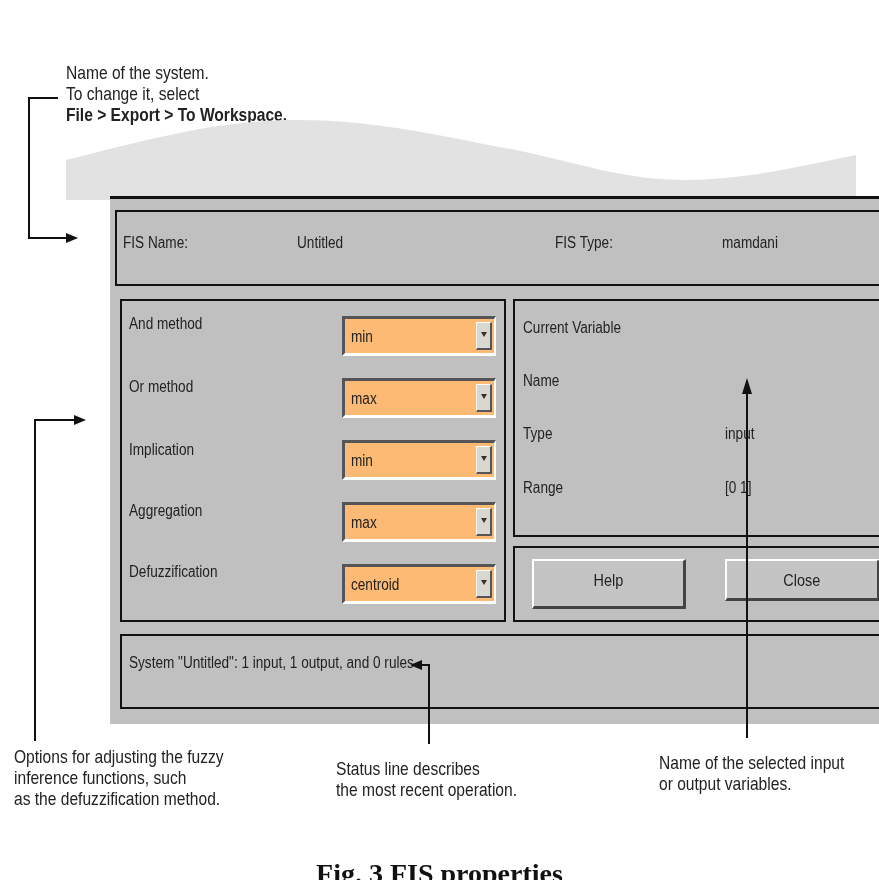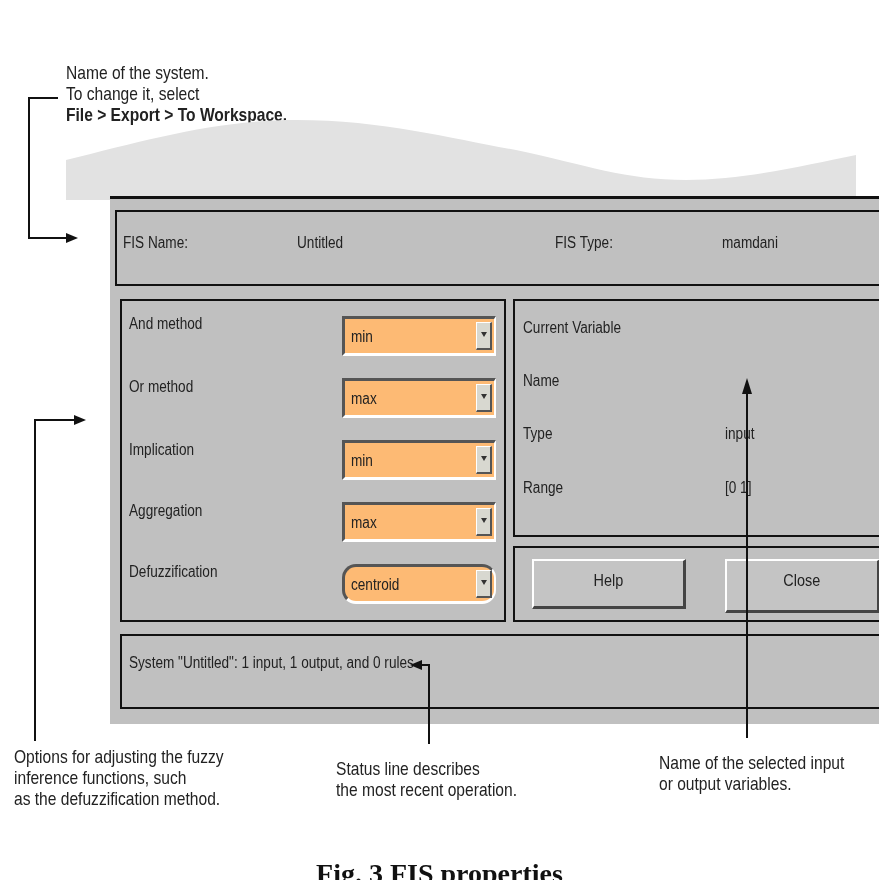--- a/index.html
+++ b/index.html
@@ -96,40 +96,40 @@
       <span class="arrow"></span>
     </div>
 
     <div class="ui" style="left:7px; top:201px;">Aggregation</div>
     <div class="dropdown" style="left:220px; top:201px;">
       <span class="val">max</span>
       <span class="arrow"></span>
     </div>
 
     <div class="ui" style="left:7px; top:262px;">Defuzzification</div>
-    <div class="dropdown" style="left:220px; top:263px;border-radius:14px;">
+    <div class="dropdown" style="left:220px; top:263px;">
       <span class="val">centroid</span>
       <span class="arrow"></span>
     </div>
   </div>
 
   <div class="panel" style="left:403px; top:100px; width:379px; height:238px;padding-left:34px;">
     <div class="ui" style="left:8px; top:18px;">Current Variable</div>
     <div class="ui" style="left:8px; top:71px;">Name</div>
     <div class="ui" style="left:8px; top:124px;">Type</div>
     <div class="ui" style="left:210px; top:124px;">input</div>
     <div class="ui" style="left:8px; top:178px;">Range</div>
     <div class="ui" style="left:210px; top:178px;">[0 1]</div>
   </div>
 
   <div class="panel" style="left:403px; top:347px; width:379px; height:76px;">
     <div class="btn" style="left:17px; top:11px; width:154px; height:50px;">
       <span>Help</span>
     </div>
-    <div class="btn" style="left:210px; top:11px; width:155px; height:54px;">
+    <div class="btn" style="left:210px; top:11px; width:155px; height:42px;">
       <span>Close</span>
     </div>
   </div>
 
   <div class="panel" style="left:10px; top:435px; width:772px; height:75px;">
     <div class="ui" style="left:7px; top:18px;">System "Untitled": 1 input, 1 output, and 0 rules</div>
   </div>
 </div>
 
 <div class="line" style="left:34px; top:419px; width:2px; height:322px;"></div>

